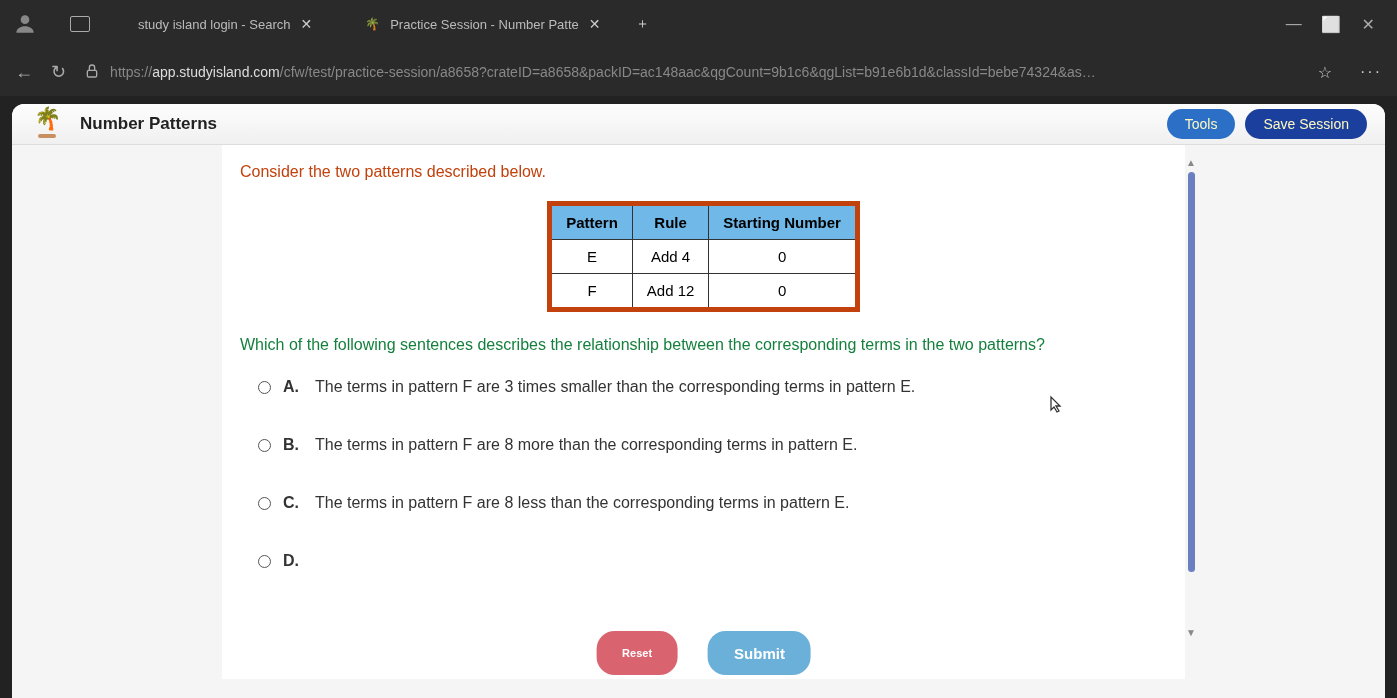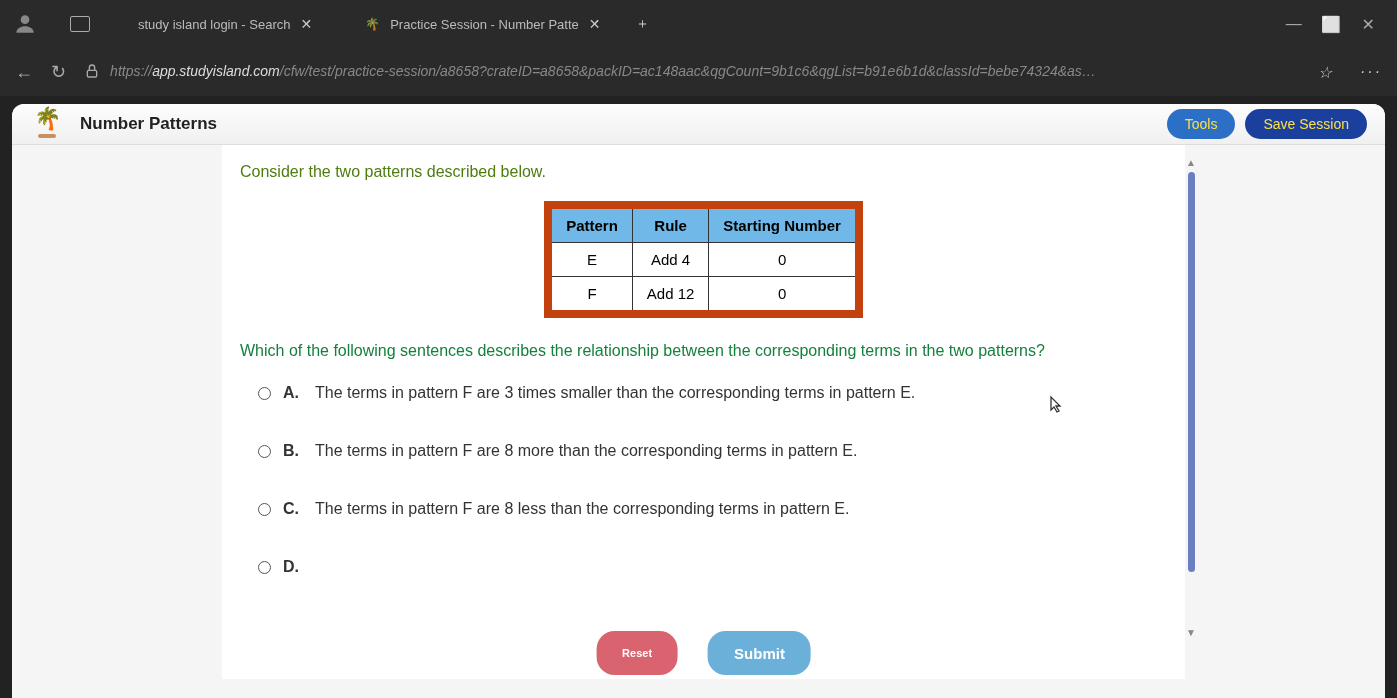--- a/index.html
+++ b/index.html
@@ -56,25 +56,24 @@
       height: 48px;
       padding: 0 15px;
       gap: 18px;
     }
     
     .nav-btn { color: #aaa; font-size: 18px; cursor: pointer; }
     
     .url-box {
       flex: 1;
       display: flex;
-      align-items: flex-start;
+      align-items: center;
       color: #888;
       font-size: 14px;
       gap: 10px;
-      font-style: italic;
     }
     
     .url-box .domain { color: #ddd; }
     
     .content-area {
       background: #222;
       padding: 8px 0 0 0;
       height: calc(100% - 96px);
       position: relative;
     }
@@ -125,21 +124,21 @@
     
     .header-buttons {
       margin-left: auto;
       display: flex;
       gap: 10px;
     }
     
     .btn-pill {
       padding: 7px 18px;
       border-radius: 20px;
-      color: #fde047;
+      color: #fef9c3;
       font-size: 14px;
       border: none;
       cursor: pointer;
     }
     
     .btn-tools { background: #2c6fc7; }
     .btn-save { background: #1b3f9c; }
     
     .question-frame {
       background: #fff;
@@ -163,29 +162,29 @@
     .scroll-arrow { color: #888; font-size: 10px; }
     .scroll-thumb {
       width: 7px;
       background: #6a7fbf;
       border-radius: 4px;
       flex: 0 0 400px;
       margin: 4px 0 auto 0;
     }
     
     .prompt {
-      color: #4d7c0f;
+      color: #c2410c;
       font-size: 16px;
       margin-bottom: 20px;
     }
     
     .pattern-table {
       border-collapse: collapse;
       margin: 12px auto 24px auto;
-      border: 8px solid #c2410c;
+      border: 5px solid #c2410c;
     }
     .pattern-table th, .pattern-table td {
       border: 1px solid #333;
       padding: 8px 14px;
       text-align: center;
       font-size: 15px;
     }
     .pattern-table th {
       background: #6fb8e8;
       font-weight: bold;

